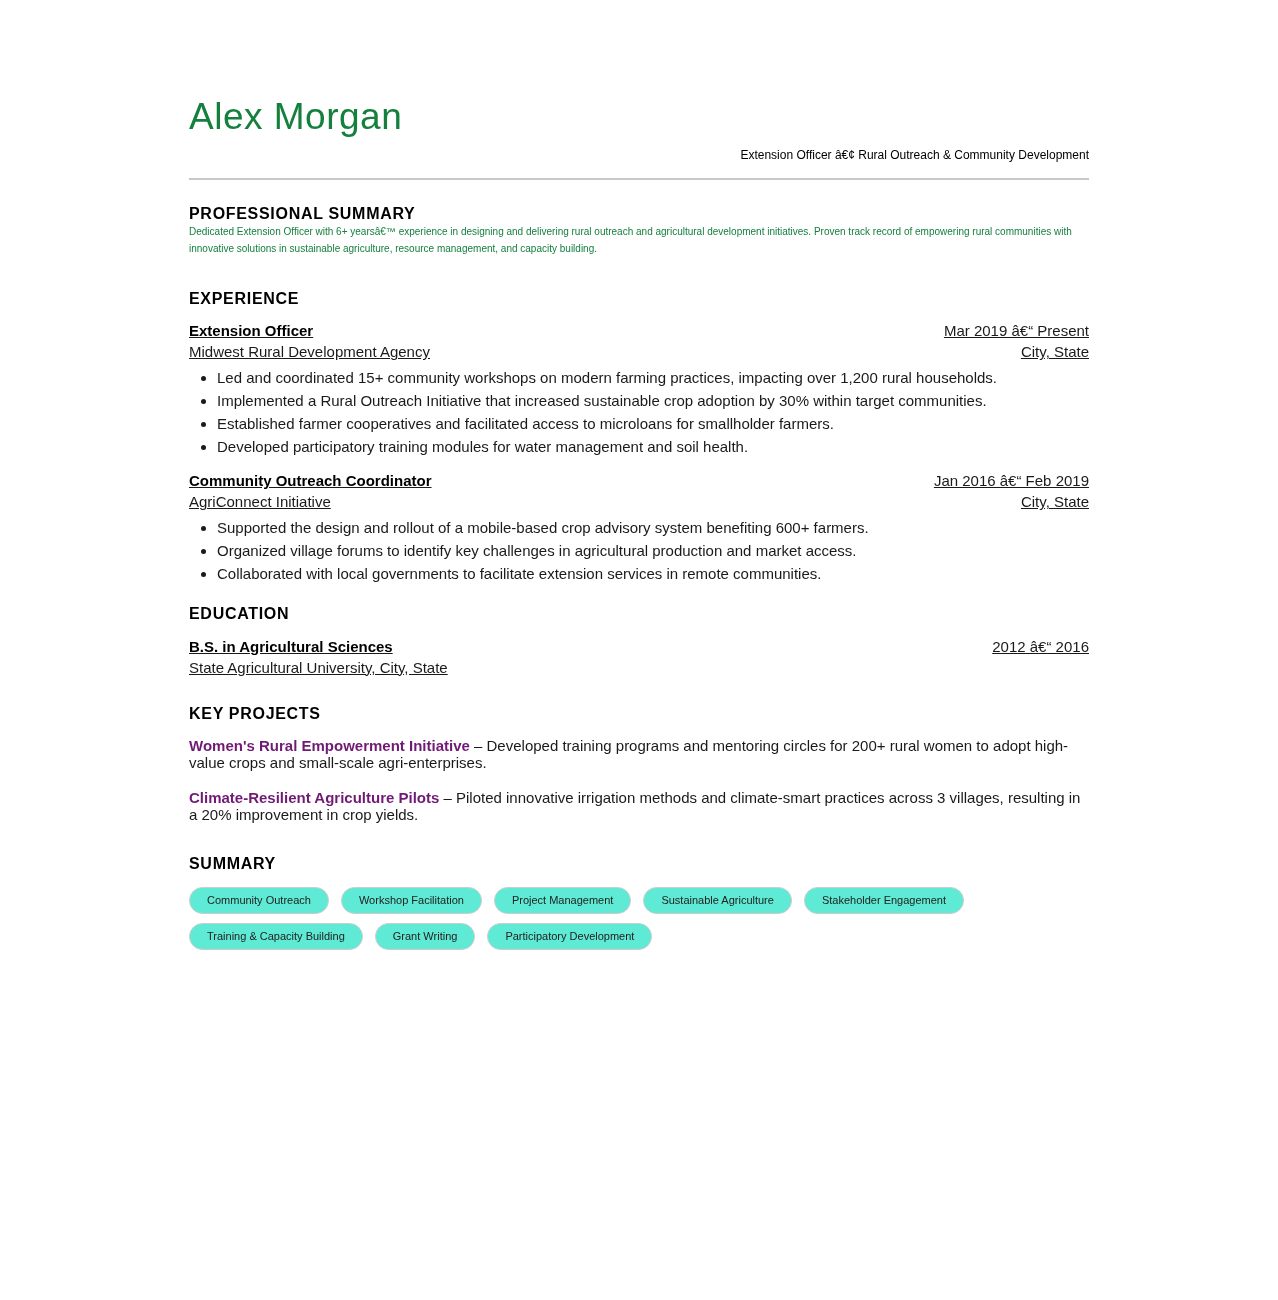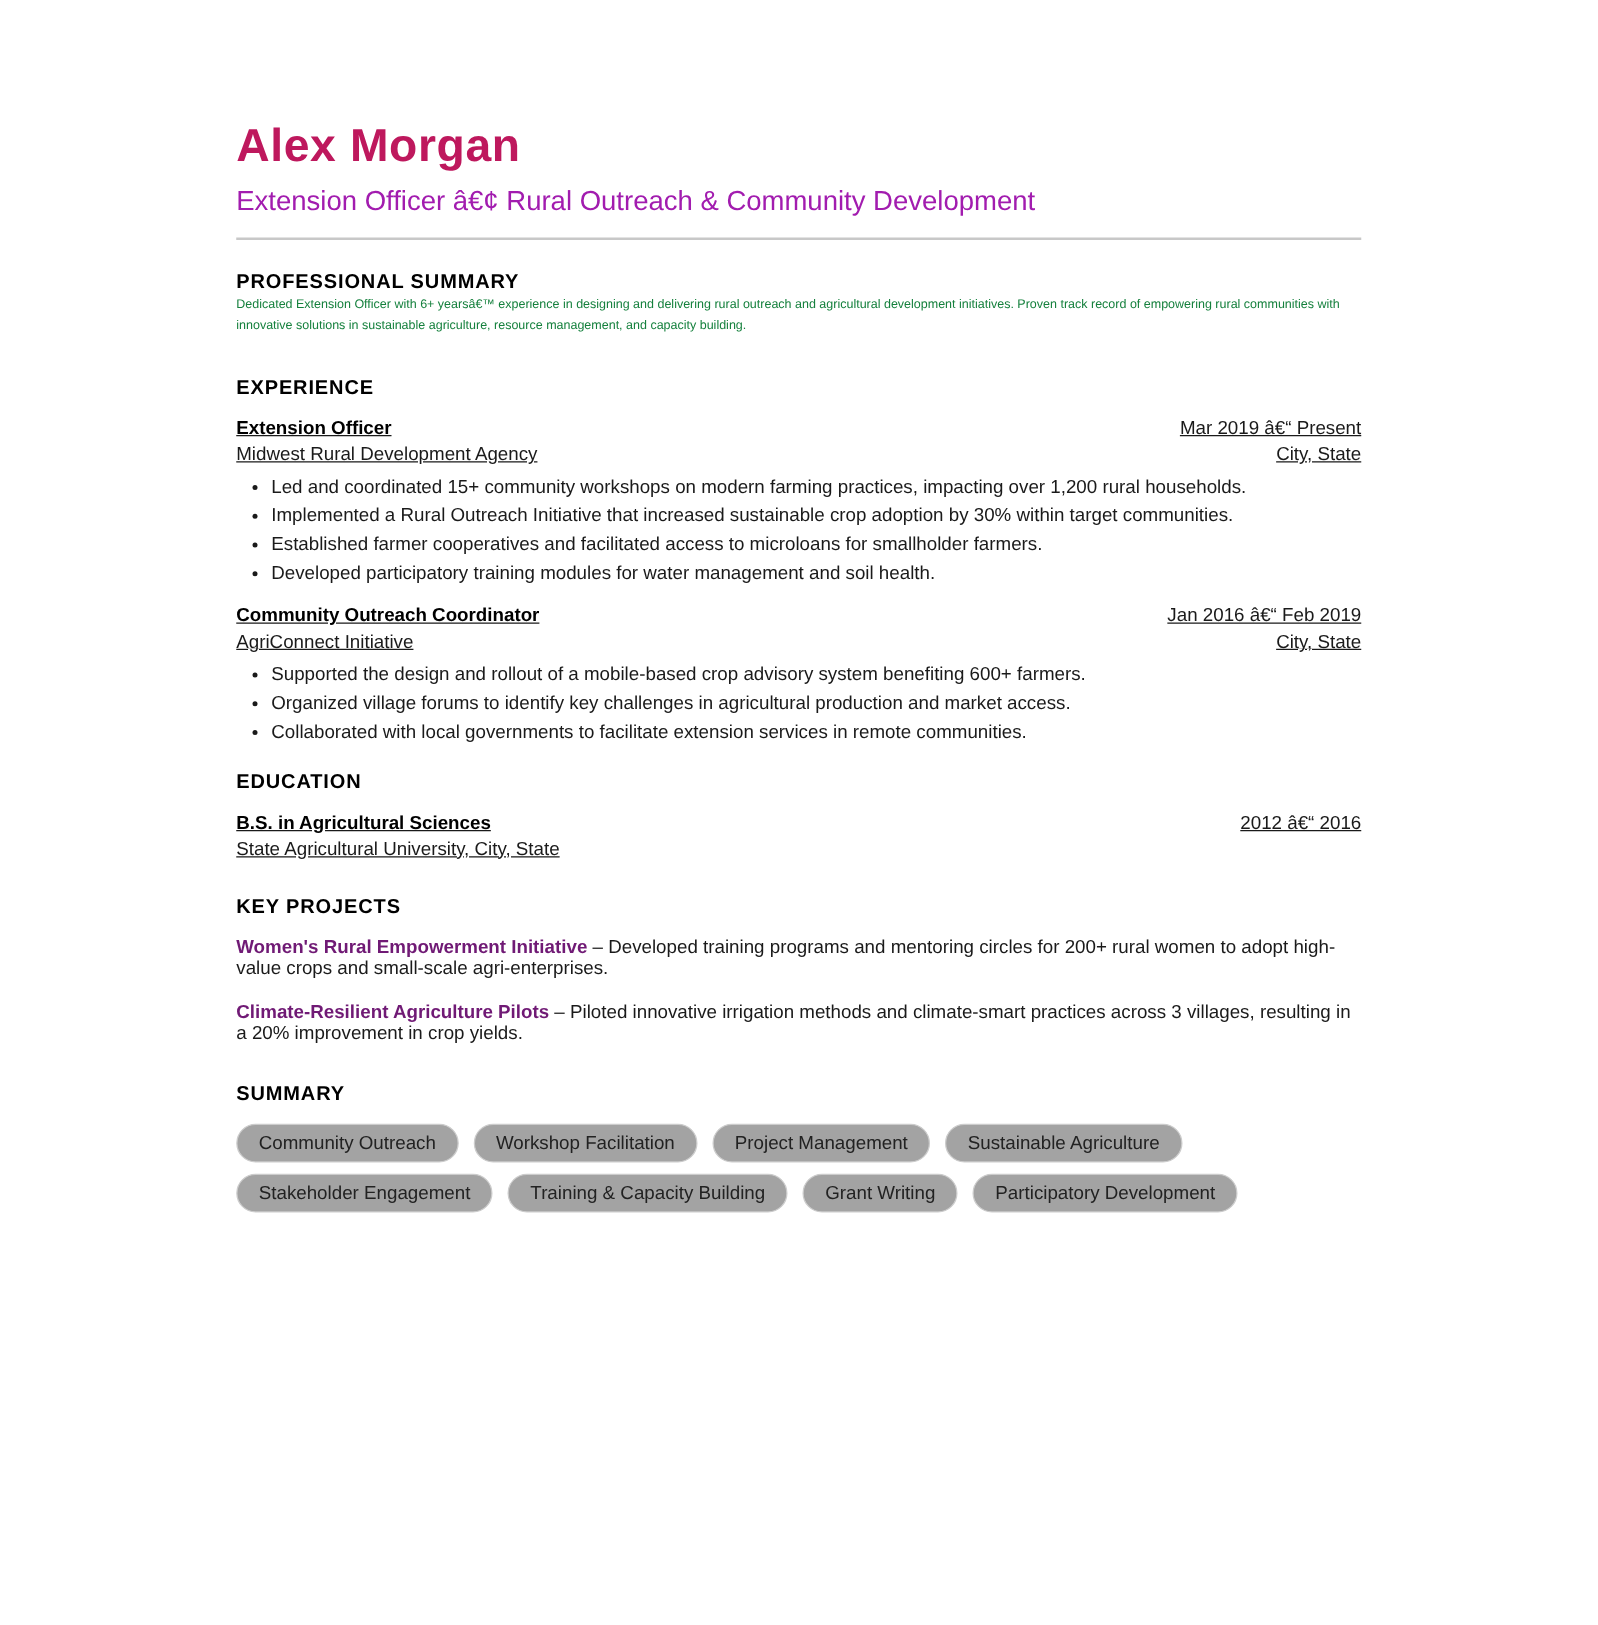--- a/index.html
+++ b/index.html
@@ -10,31 +10,32 @@
   }
   .page {
     width: 900px;
     margin: 0 auto;
     padding: 96px 0 120px 0;
   }
 
   
   .name {
     font-size: 37px;
-    font-weight: bold;
-    color: #be185d;
+    font-weight: normal;
+    color: #15803d;
     margin: 0 0 9px 0;
     line-height: 1.15;
     letter-spacing: 0.5px;
   }
   .job-title-line {
-    font-size: 22px;
-    color: #a21caf;
+    font-size: 12px;
+    color: #000000;
     margin: 0 0 9px 0;
     line-height: 1.2;
+    text-align: right;
   }
   .contact-line {
     font-size: 15px;
     color: #2b2b2b;
     line-height: 1.2;
   }
   .contact-line .sep { margin: 0 13px; color: #444; }
   hr.header-rule {
     border: none;
     border-top: 2px solid #c8c8c8;
@@ -103,24 +104,24 @@
   .skills-wrap {
     display: flex;
     flex-wrap: wrap;
     gap: 9px 12px;
   }
   .skill-pill {
     display: inline-block;
     border: 1px solid #cccccc;
     border-radius: 17px;
     padding: 7px 17px;
-    font-size: 15px;
+    font-size: 11px;
     line-height: 1;
     color: #222;
-    background: #a3a3a3;
+    background: #5eead4;
     white-space: nowrap;
   }
 </style>
 </head>
 <body>
 
 <div class="page">
 
   <header>
     <h1 class="name">Alex Morgan</h1>

